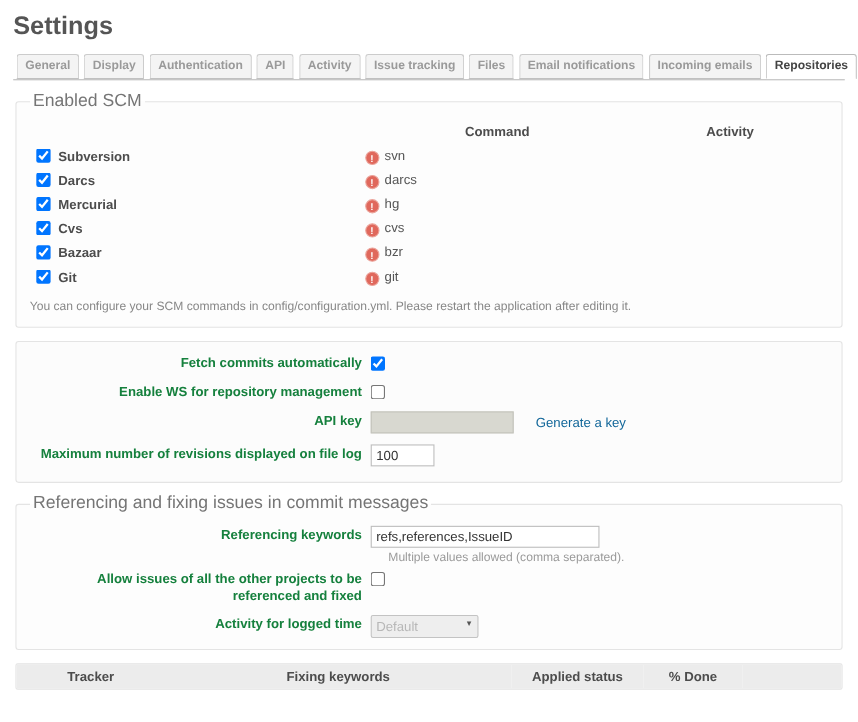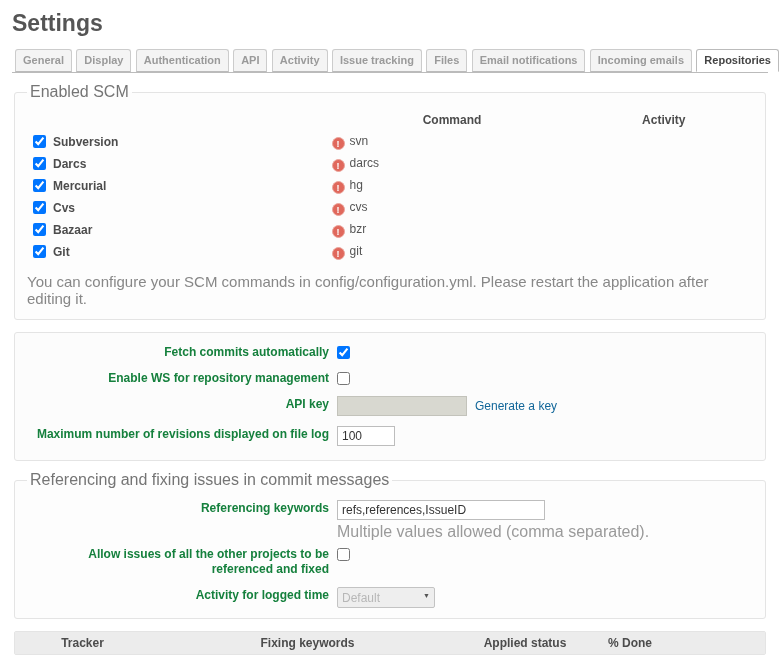--- a/index.html
+++ b/index.html
@@ -44,38 +44,38 @@
   table.scm td.name { width: 42%; font-weight: bold; color: #4c4c4c; padding-left: 8px; }
   table.scm td.cmd { width: 33%; color: #555; }
   table.scm td.ver { width: 25%; }
   table.scm input[type=checkbox] { vertical-align: -2px; margin-right: 7px; }
   .excl {
     display: inline-block; width: 13px; height: 13px; border-radius: 50%;
     background: #e0685c; border: 1px solid #eba49b;
     color: #fff; font-weight: bold; font-size: 9px; line-height: 12px;
     text-align: center; vertical-align: -2px; margin-right: 5px;
   }
-  .scm-note { color: #878787; font-size: 15px; margin: 10px 0 4px 2px; }
+  .scm-note { color: #878787; font-size: 11px; margin: 10px 0 4px 2px; }
   
   .trow { display: flex; align-items: flex-start; margin-bottom: 9px; }
   .trow:last-child { margin-bottom: 2px; }
   .tlabel {
     flex: 0 0 312px; text-align: right; padding-right: 8px; padding-top: 2px;
     font-weight: bold; color: #15803d; line-height: 1.25;
   }
   .tfield { padding-top: 1px; display: flex; align-items: center; }
   .tfield input[type=checkbox] { margin-top: 2px; }
   input[type=text] {
     font-family: Liberation Sans, sans-serif; font-size: 12px;
     border: 1px solid #bdbdbd; background: #fff; color: #333;
     height: 20px; padding: 1px 4px;
   }
   input[type=text]:disabled { background: #d8d8d0; border-color: #c3c3bb; }
-  .hint { color: #9a9a9a; font-size: 16px; margin: 3px 0 0 0; }
-  a.link { color: #116699; text-decoration: none; margin-left: 8px; }
+  .hint { color: #9a9a9a; font-size: 11px; margin: 3px 0 0 16px; }
+  a.link { color: #116699; text-decoration: none; margin-left: 20px; }
   
   .sel { position: relative; display: inline-block; }
   .sel select {
     -webkit-appearance: none; appearance: none;
     font-family: "Liberation Sans", sans-serif; font-size: 12px;
     border: 1px solid #ababab; border-radius: 2px;
     background: linear-gradient(#fefefe, #e8e8e8);
     color: #333; height: 21px; padding: 1px 18px 1px 4px; width: 100%;
   }
   .sel select:disabled { background: #e9e9e9; color: #9a9a9a; }

